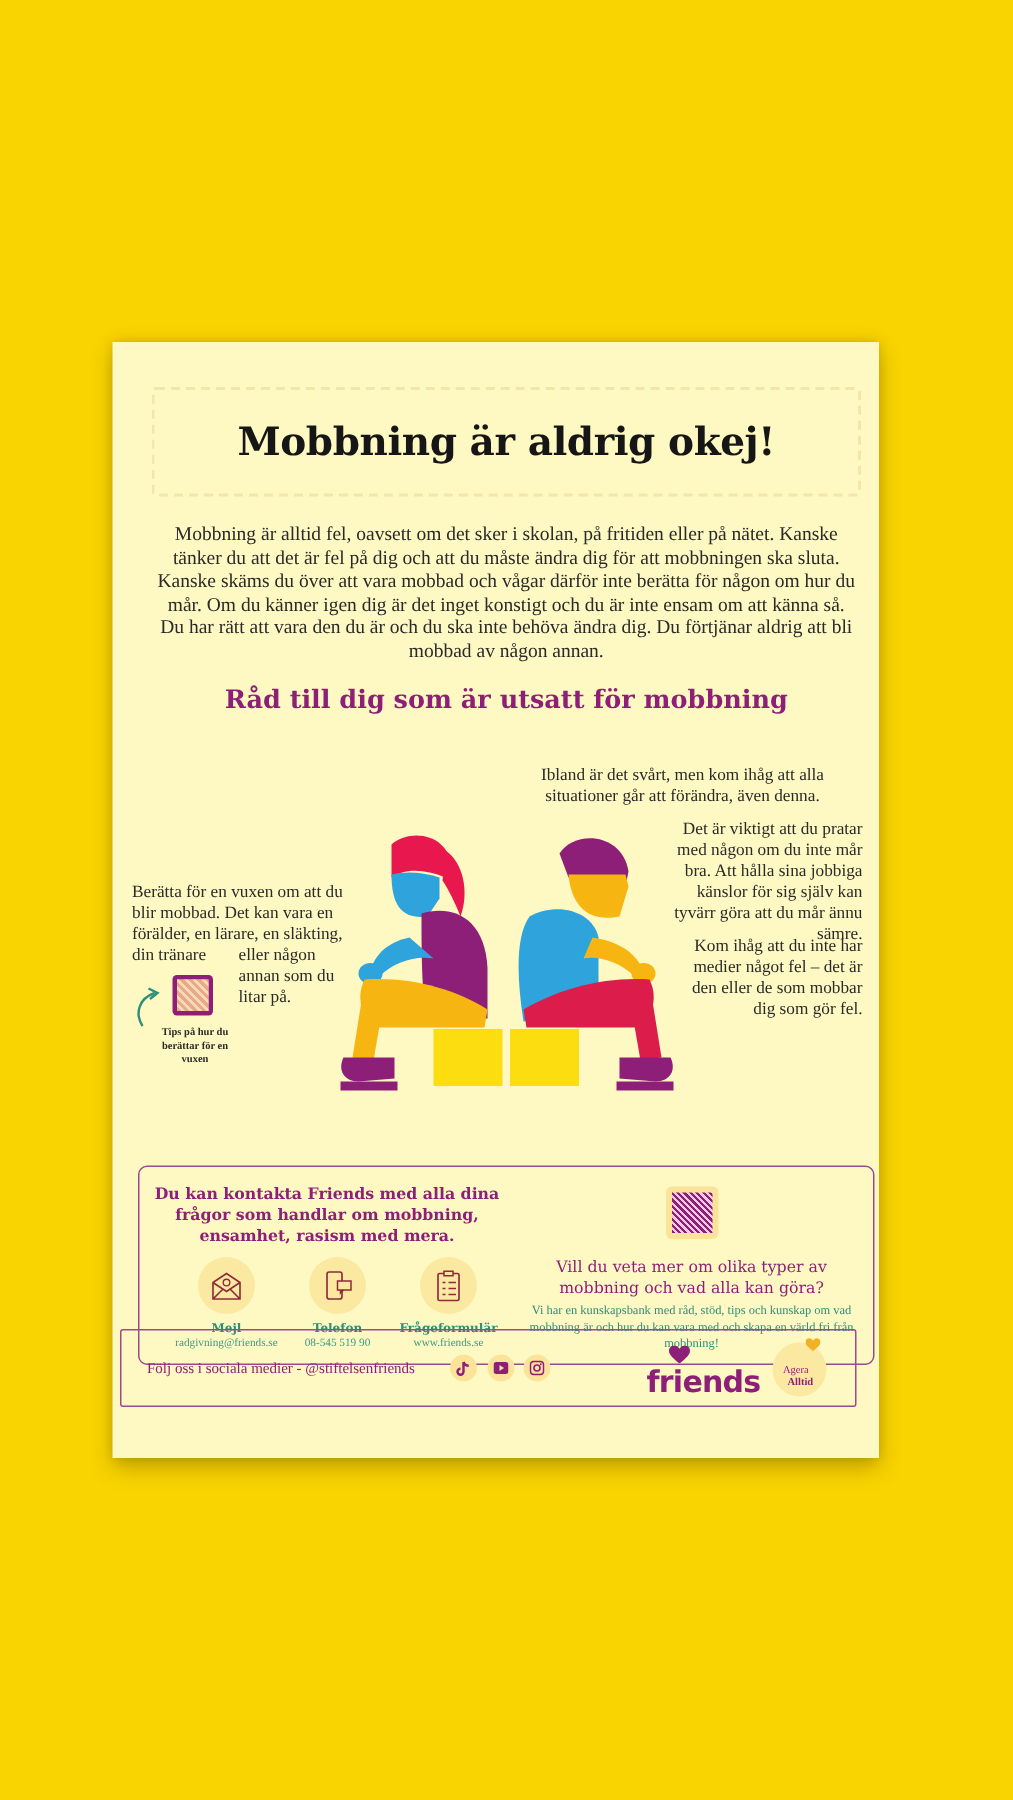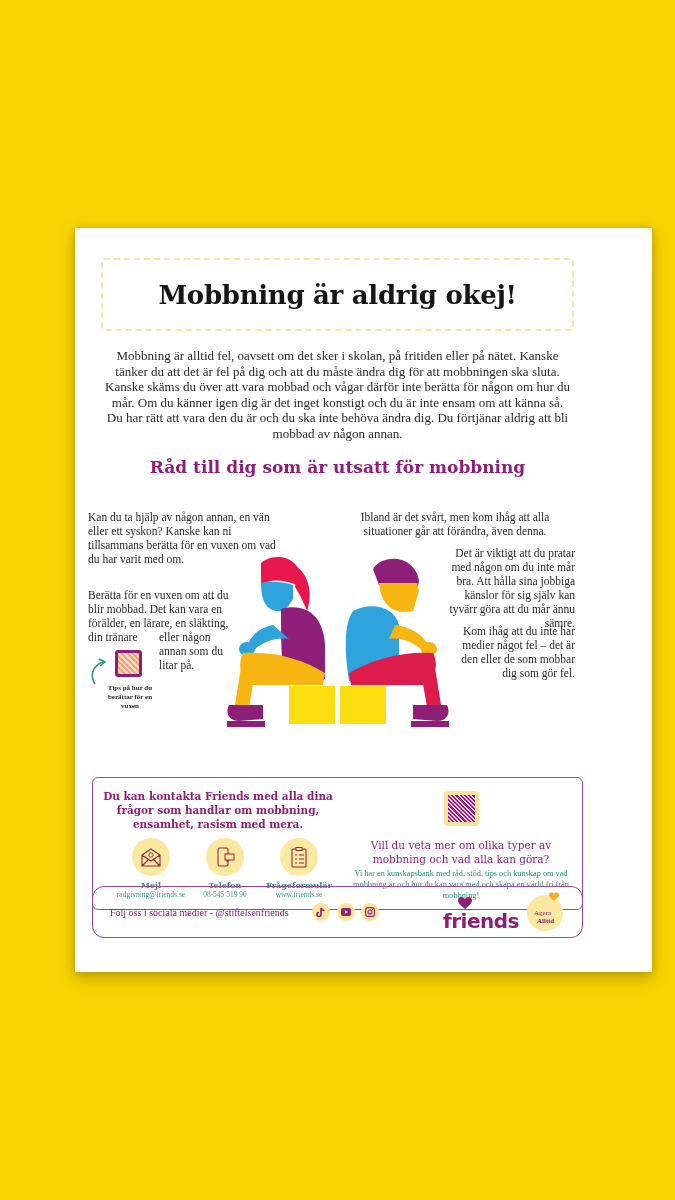--- a/index.html
+++ b/index.html
@@ -6,22 +6,22 @@
   html, body { width: 675px; height: 1200px; overflow: hidden; }
   body {
     background: #f9d400;
     font-family: "DejaVu Serif", "Liberation Serif", serif;
     color: #2a2a2a;
     position: relative;
   }
   .poster {
     position: absolute;
     left: 75px; top: 228px;
-    width: 577px; height: 744px;
-    background: #ffffff;
+    width: 511px; height: 744px;
+    background: #fef9c3;
     box-shadow: 0 6px 14px rgba(120, 95, 0, 0.45), 0 0 6px rgba(120,95,0,0.25);
   }
   .title-box {
     position: absolute;
     left: 26px; top: 30px;
     width: 473px; height: 73px;
     border: 2px dashed #f4e6a8;
     border-radius: 3px;
     display: flex; align-items: center; justify-content: center;
   }
@@ -179,24 +179,24 @@
     width: 232px;
     text-align: center;
     font-family: "Liberation Serif", serif;
     font-size: 8.3px;
     line-height: 11px;
     color: #2b8f7a;
   }
 
   .footer-box {
     position: absolute;
-    left: 17px; top: 658px;
+    left: 5px; top: 658px;
     width: 491px; height: 52px;
     border: 1.3px solid #9a4a8e;
-    border-radius: 12px;
+    border-radius: 2px;
   }
   .follow-text {
     position: absolute;
     left: 17px; top: 20px;
     font-family: "Liberation Serif", serif;
     font-size: 10px;
     color: #8e1f78;
   }
   .social {
     position: absolute;
@@ -249,21 +249,20 @@
 <div class="poster">
 
   <div class="title-box">
     <h1 class="title">Mobbning är aldrig okej!</h1>
   </div>
 
   <p class="intro">Mobbning är alltid fel, oavsett om det sker i skolan, på fritiden eller på nätet. Kanske tänker du att det är fel på dig och att du måste ändra dig för att mobbningen ska sluta. Kanske skäms du över att vara mobbad och vågar därför inte berätta för någon om hur du mår.  Om du känner igen dig är det inget konstigt och du är inte ensam om att känna så. Du har rätt att vara den du är och du ska inte behöva ändra dig. Du förtjänar aldrig att bli mobbad av någon annan.</p>
 
   <h2 class="subtitle">Råd till dig som är utsatt för mobbning</h2>
 
-  <p class="tip tip-1">Kan du ta hjälp av någon annan, en vän eller ett syskon? Kanske kan ni tillsammans berätta för en vuxen om vad du har varit med om.</p>
   <p class="tip tip-2">Berätta för en vuxen om att du blir mobbad. Det kan vara en förälder, en lärare, en släkting, din tränare</p>
   <p class="tip tip-2b">eller någon annan som du litar på.</p>
   <p class="tip tip-4">Det är viktigt att du pratar med någon om du inte mår bra. Att hålla sina jobbiga känslor för sig själv kan tyvärr göra att du mår ännu sämre.</p>
   <p class="tip tip-3">Ibland är det svårt, men kom ihåg att alla situationer går att förändra, även denna.</p>
   <p class="tip tip-5">Kom ihåg att du inte har medier något fel – det är den eller de som mobbar dig som gör fel.</p>
 
   <div class="qr-small">
       <div class="qr-inner"></div>
     </div>
   <svg class="arrow" width="22" height="28" viewBox="0 0 22 28">

